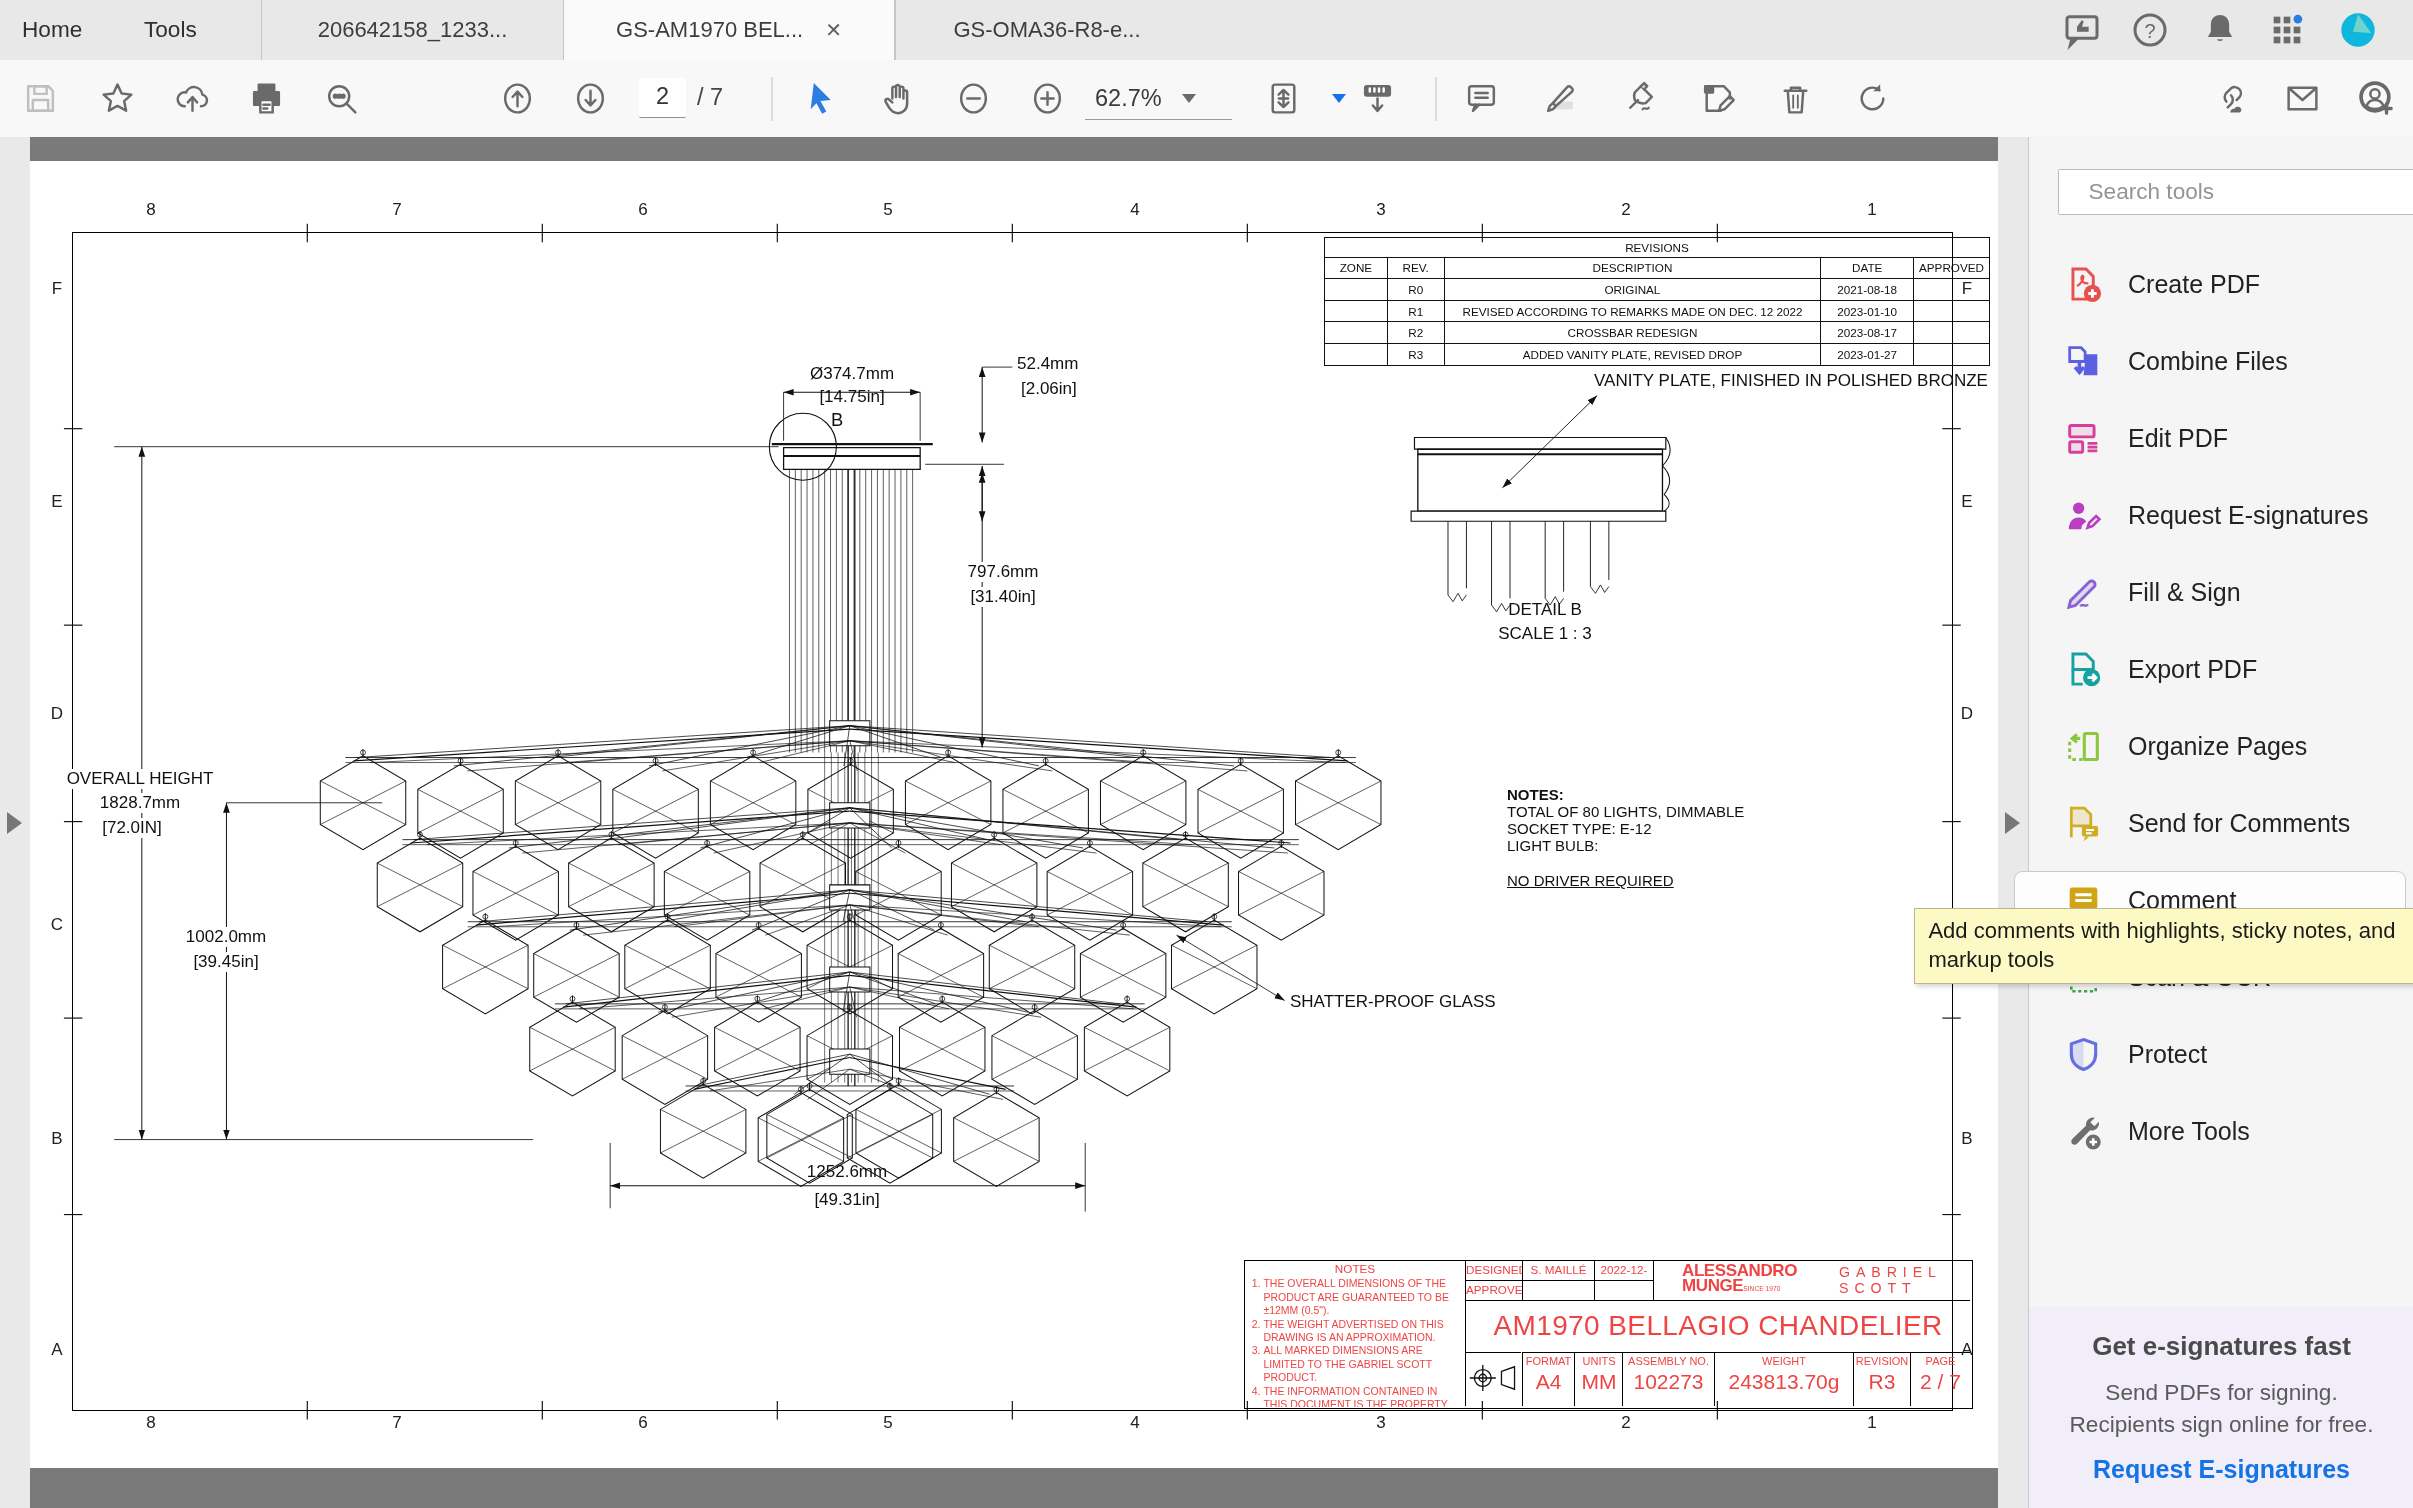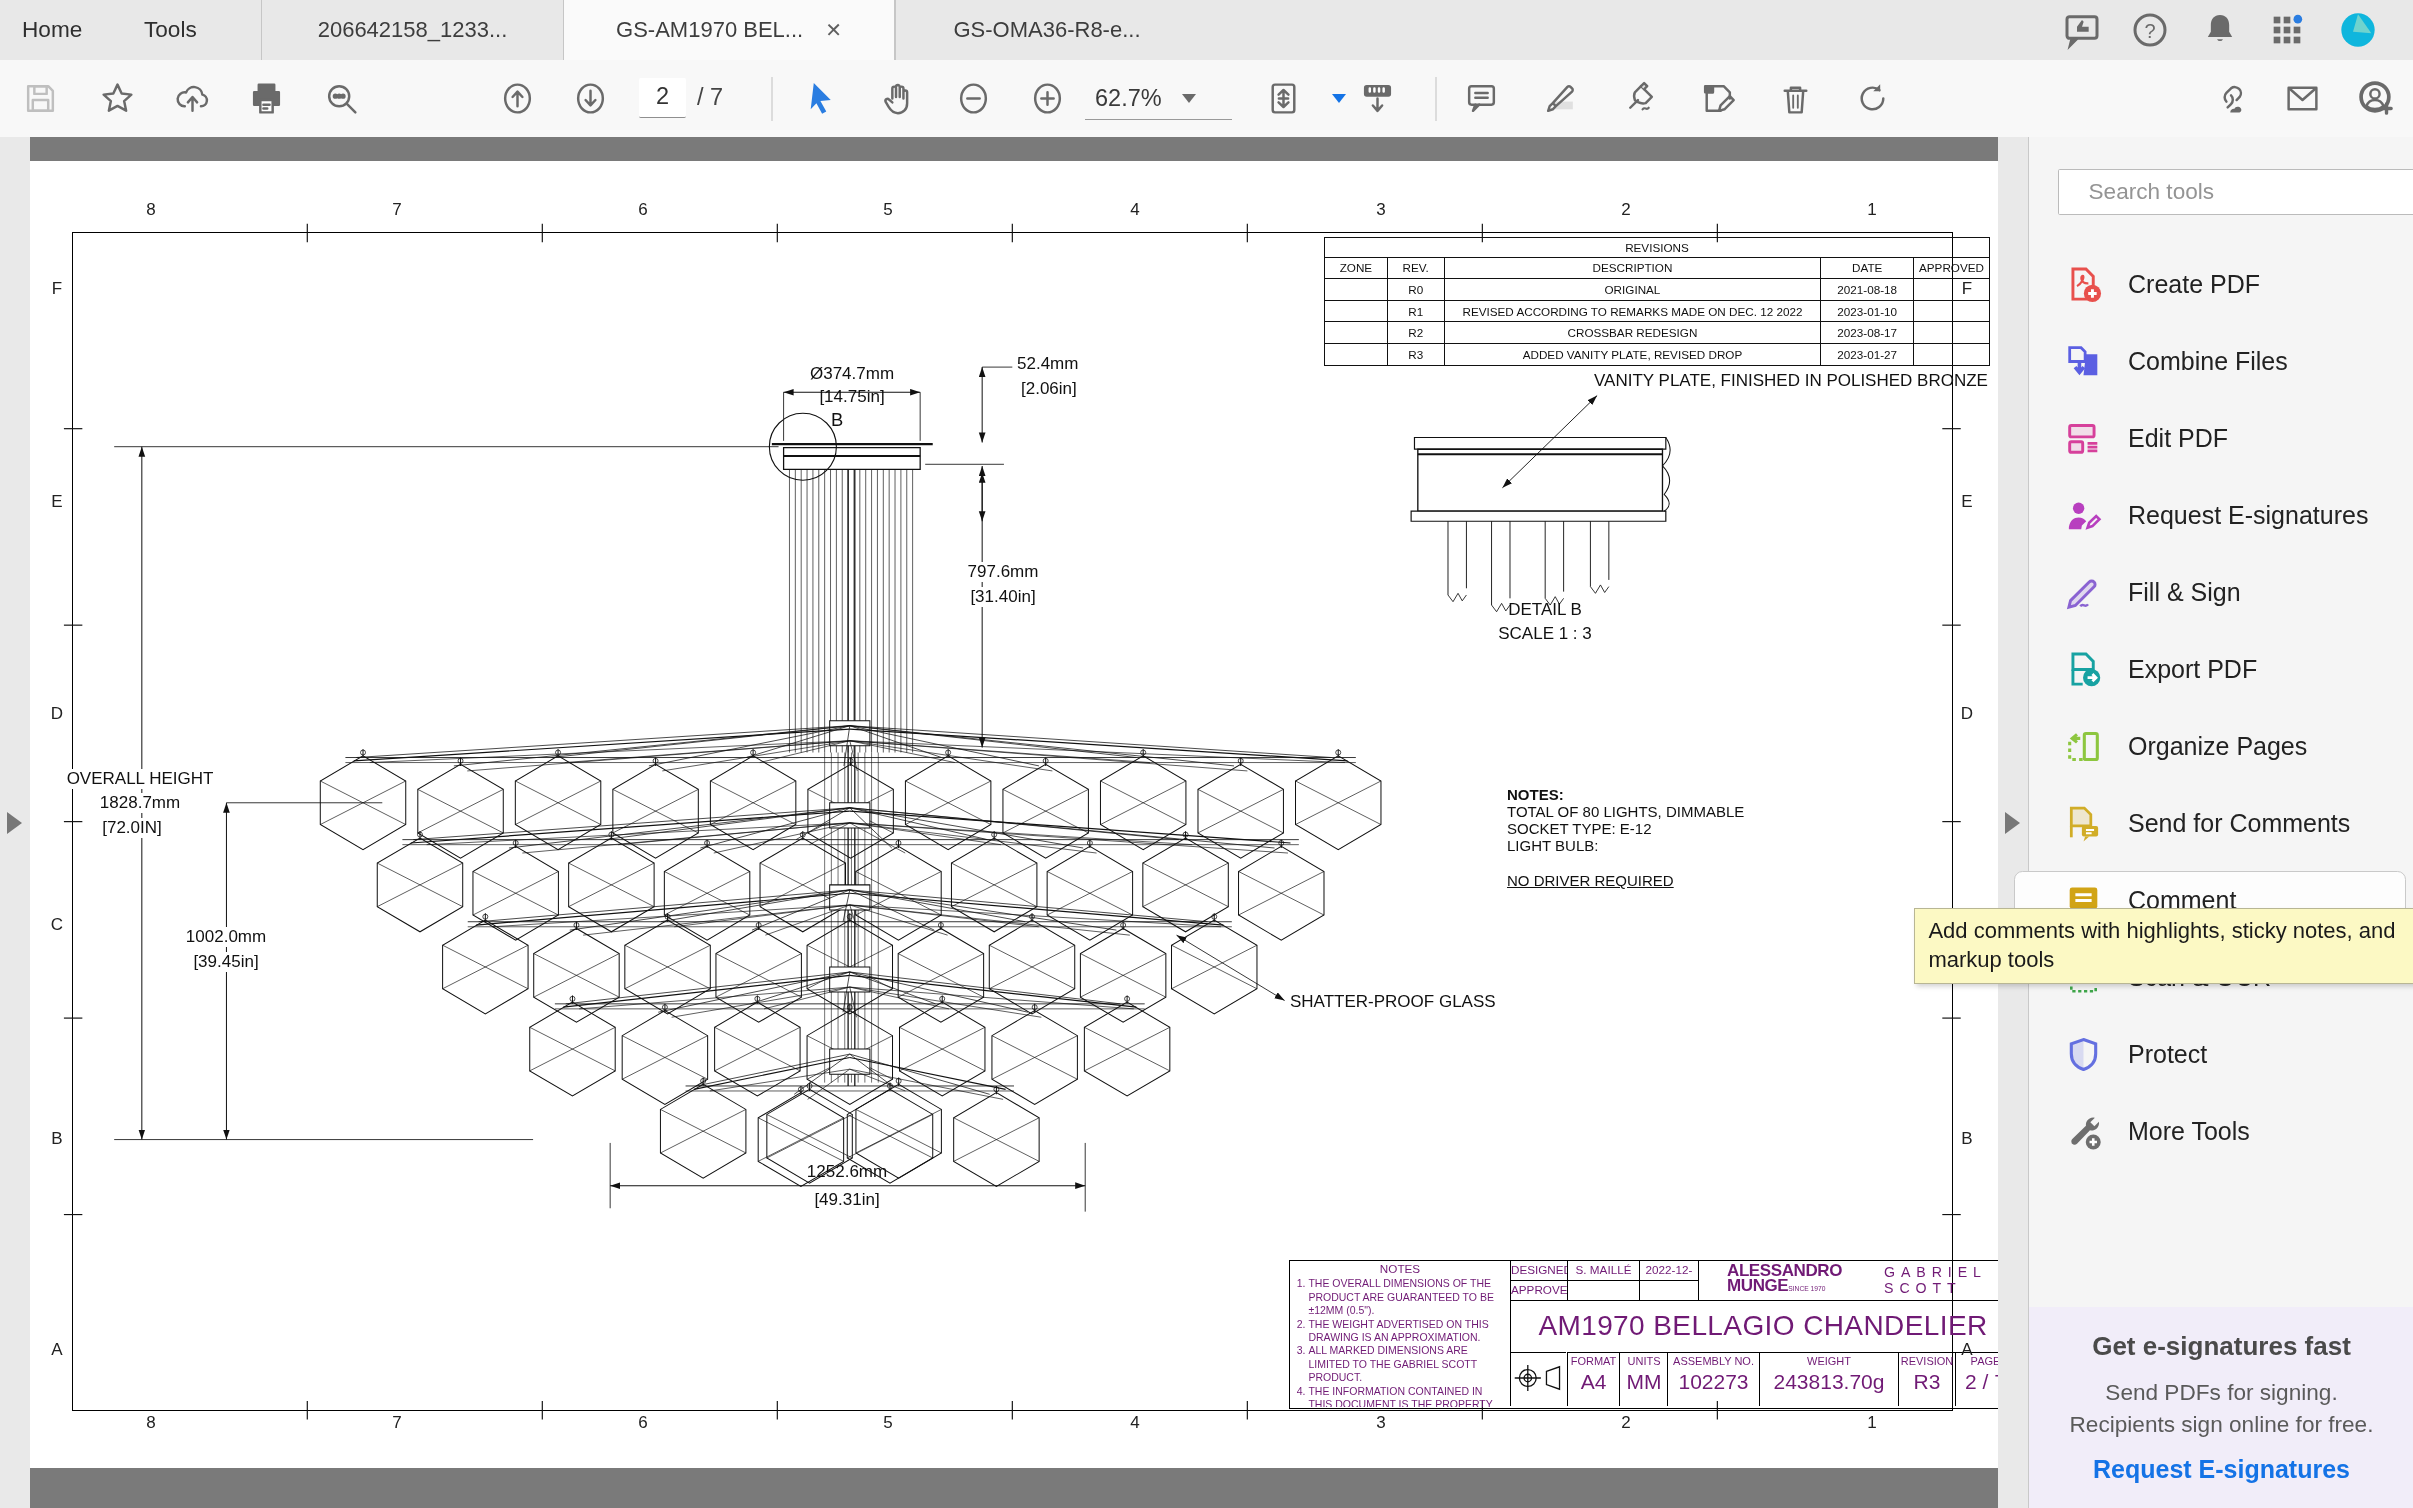--- a/index.html
+++ b/index.html
@@ -47,22 +47,22 @@
   
   .rev-table{position:absolute;left:1294px;top:76px;border-collapse:collapse;}
   .rev-table td,.rev-table th{border:1.3px solid #111;font-size:11.7px;font-weight:normal;
     text-align:center;padding:0.8px 3.4px;height:19px;color:#111;}
   
   .notes-block{position:absolute;left:1477px;top:625px;font-size:15px;color:#111;line-height:17px;}
   .notes-block .nb-line{height:17px;}
   .nb-bullet{display:inline-block;width:47px;}
   .nb-underline{text-decoration:underline;margin-top:18.4px;}
   
-  .tblock{position:absolute;left:1259px;top:1099px;width:729px;height:149px;border:1.7px solid #000;
-    box-sizing:border-box;color:#701a75;}
+  .tblock{position:absolute;left:1214px;top:1099px;width:729px;height:149px;border:1.7px solid #000;
+    box-sizing:border-box;color:#ef4444;}
   .tcell{position:absolute;box-sizing:border-box;border-left:1.3px solid #000;border-top:1.3px solid #000;
     overflow:hidden;}
   .tcell.first{border-left:none;}
   .tcell.toprow{border-top:none;}
   .tb-small{font-size:11.7px;text-align:center;line-height:17.6px;}
   .tb-title{font-size:28px;text-align:center;letter-spacing:0.4px;}
   .tb-hv .h{font-size:11px;text-align:center;margin-top:2.5px;}
   .tb-hv .v{font-size:21px;text-align:center;margin-top:3.4px;}
   .tb-notes{font-size:10.5px;line-height:13.4px;padding:1.7px 5px;}
   .tb-notes ol{margin:1.7px 0 0 13.4px;padding:0;}

